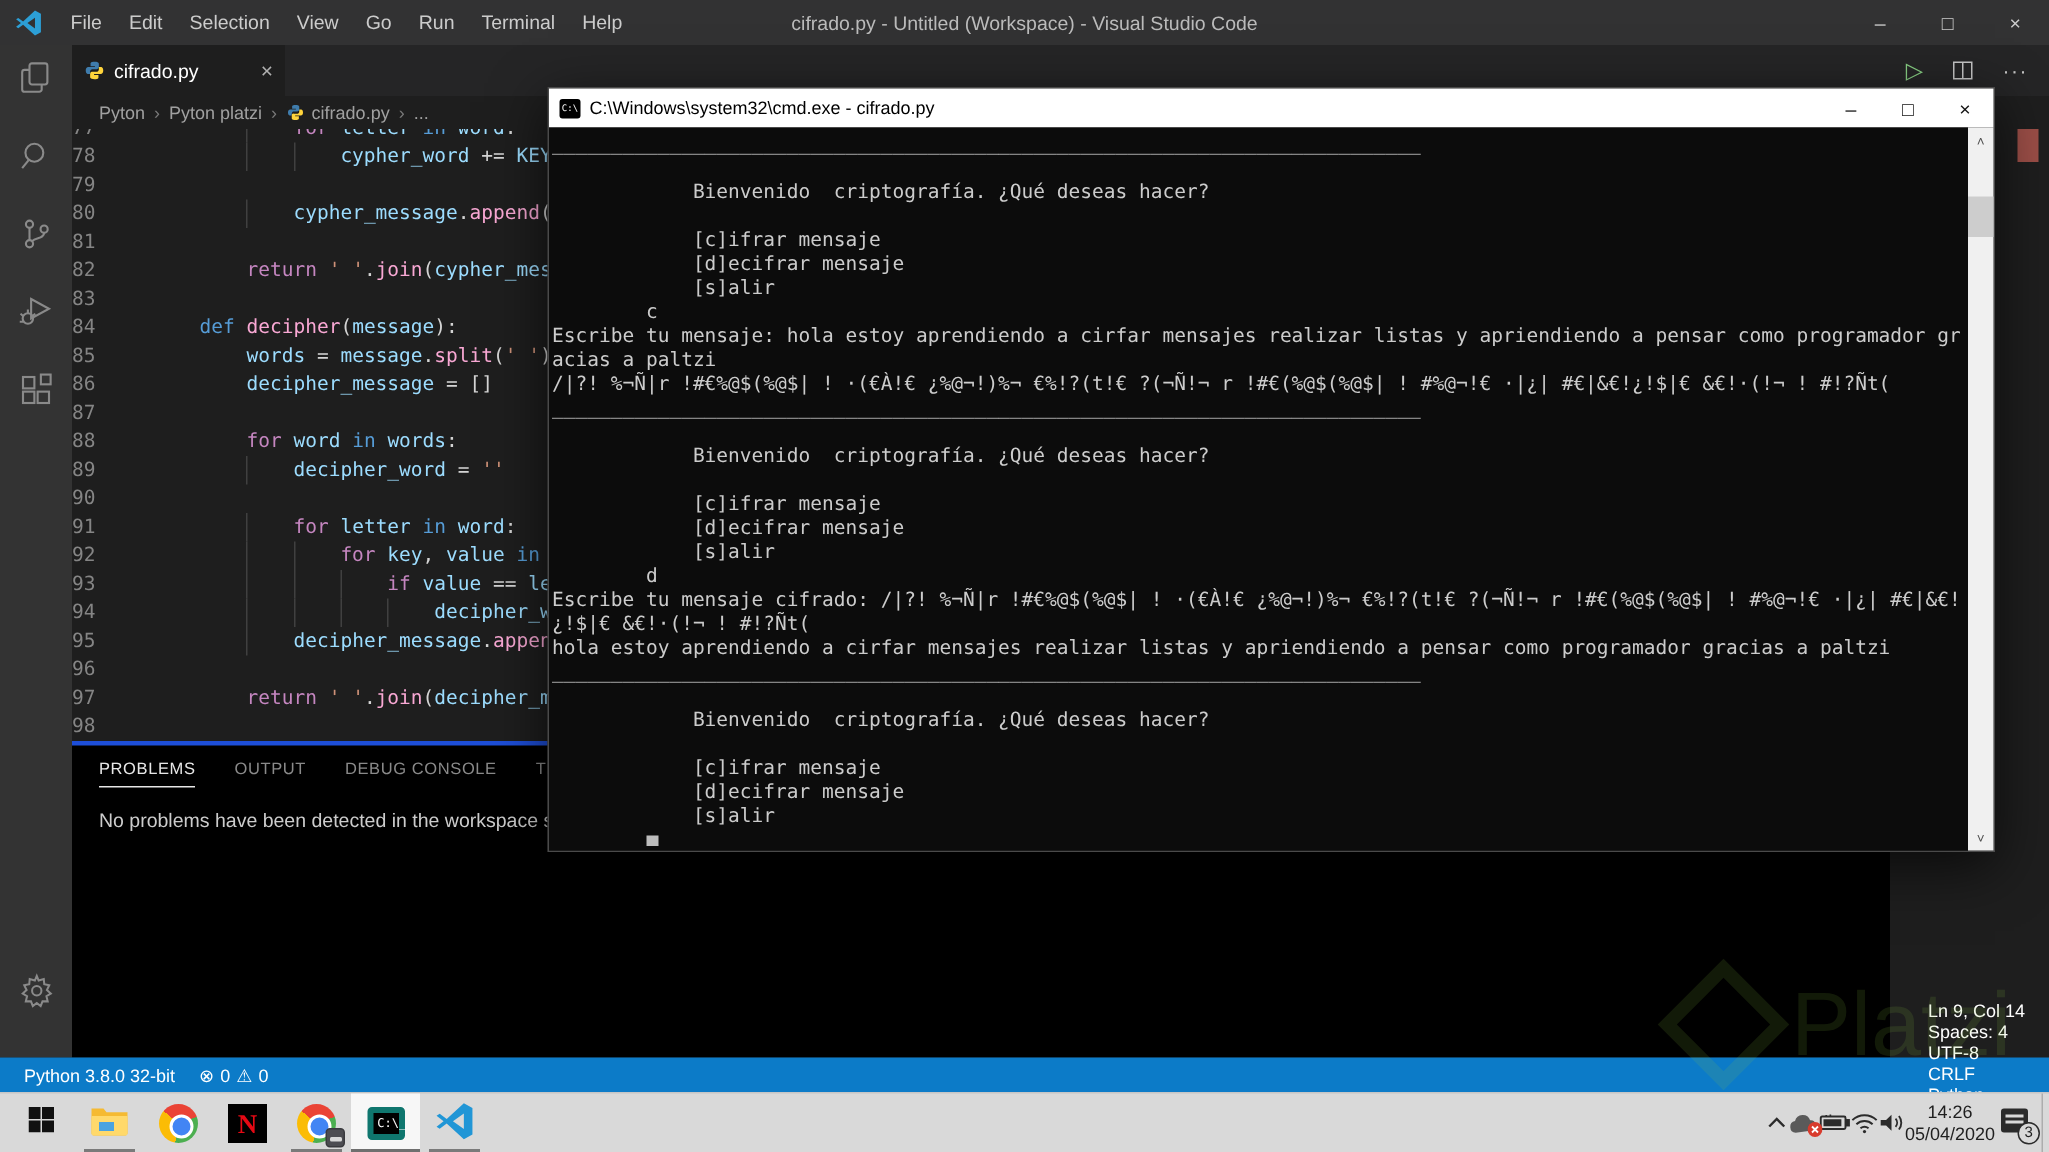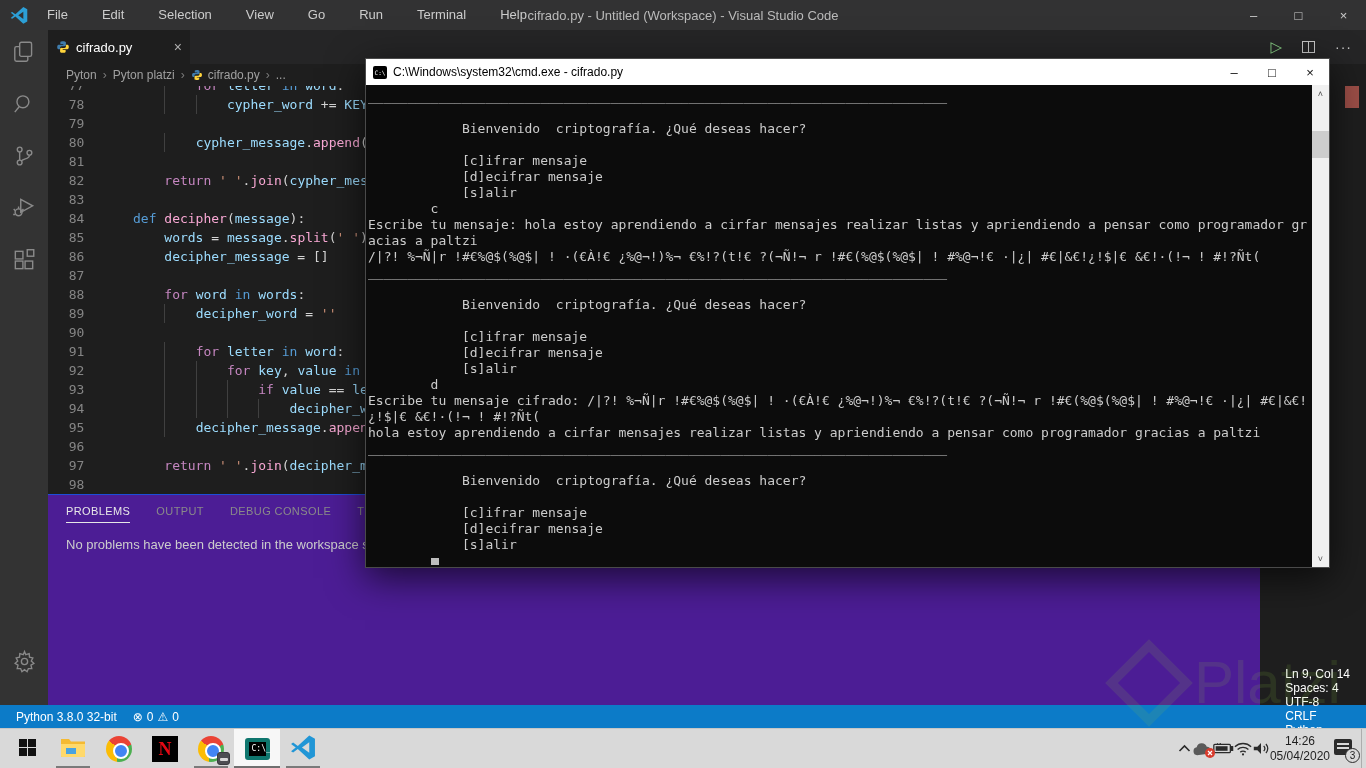--- a/index.html
+++ b/index.html
@@ -34,28 +34,28 @@
 
   #breadcrumb { position:absolute; left:48px; top:64px; width:1318px; height:22px; background:#1e1e1e;
     display:flex; align-items:center; color:#a0a0a0; font-size:12px; padding-left:18px; }
   .crumb { margin-right:6px; white-space:nowrap; display:flex; align-items:center; gap:5px; }
   .crumb-sep { margin-right:6px; color:#7a7a7a; }
 
   #editor { position:absolute; left:48px; top:86px; width:1318px; height:408px; overflow:hidden;
     font-family:"DejaVu Sans Mono", monospace; font-size:13px; }
   #code-lines { position:absolute; left:0; top:-10px; width:100%; }
   .row { position:relative; height:19px; line-height:19px; white-space:pre; display:flex; }
-  .ln { width:57px; text-align:center; color:#858585; flex:none; }
+  .ln { width:57px; text-align:left; color:#858585; flex:none; }
   .code { margin-left:28px; position:relative; }
   .guide { position:absolute; top:0; width:1px; height:19px; background:#404040; }
   .tk-p { color:#d4d4d4; } .tk-k { color:#c586c0; } .tk-b { color:#569cd6; }
   .tk-f { color:#f9a8d4; } .tk-v { color:#9cdcfe; } .tk-s { color:#ce9178; }
   #minimap-mark { position:absolute; left:1345px; top:86px; width:14px; height:22px; background:#b1574f; opacity:.85; }
 
-  #panel { position:absolute; left:48px; top:494px; width:1212px; height:211px; background:#4c1d95; border-top:1px solid #1d4ed8; }
+  #panel { position:absolute; left:48px; top:494px; width:1212px; height:211px; background:#000000; border-top:3px solid #1d4ed8; }
   #panel-tabs { display:flex; gap:26px; padding:10px 0 0 18px; font-size:11px; letter-spacing:.4px; }
   .panel-tab { color:#8a8a8a; padding-bottom:5px; }
   .panel-tab.active { color:#e7e7e7; border-bottom:1px solid #e7e7e7; }
   #panel-message { color:#cccccc; font-size:13px; padding:14px 0 0 18px; }
 
   #statusbar { position:absolute; left:0; top:705px; width:1366px; height:23px; background:#0c7bc8;
     color:#ffffff; font-size:12px; display:flex; align-items:center; }
   .sb-item { padding:0 8px; white-space:nowrap; display:flex; align-items:center; gap:4px; }
   #sb-left { display:flex; margin-left:8px; }
   #sb-right { display:flex; margin-left:auto; margin-right:8px;flex-direction:column; }
@@ -118,21 +118,21 @@
 </style>
 </head>
 <body>
 
 <div id="vscode">
 
   <div id="titlebar">
     <svg id="vscode-logo" viewBox="0 0 100 100">
       <path fill="#2c9fd6" d="M74 6 L30 46 L12 33 L4 38 L22 52 L4 66 L12 71 L30 58 L74 98 L96 86 V18 Z M74 32 V72 L46 52 Z"></path>
     </svg>
-    <div id="menu-bar" style="display: flex; gap: 16px;">
+    <div id="menu-bar" style="display: flex;">
         <span class="menu-item">File</span>
         <span class="menu-item">Edit</span>
         <span class="menu-item">Selection</span>
         <span class="menu-item">View</span>
         <span class="menu-item">Go</span>
         <span class="menu-item">Run</span>
         <span class="menu-item">Terminal</span>
         <span class="menu-item">Help</span>
       </div>
     <div id="window-title">cifrado.py - Untitled (Workspace) - Visual Studio Code</div>

